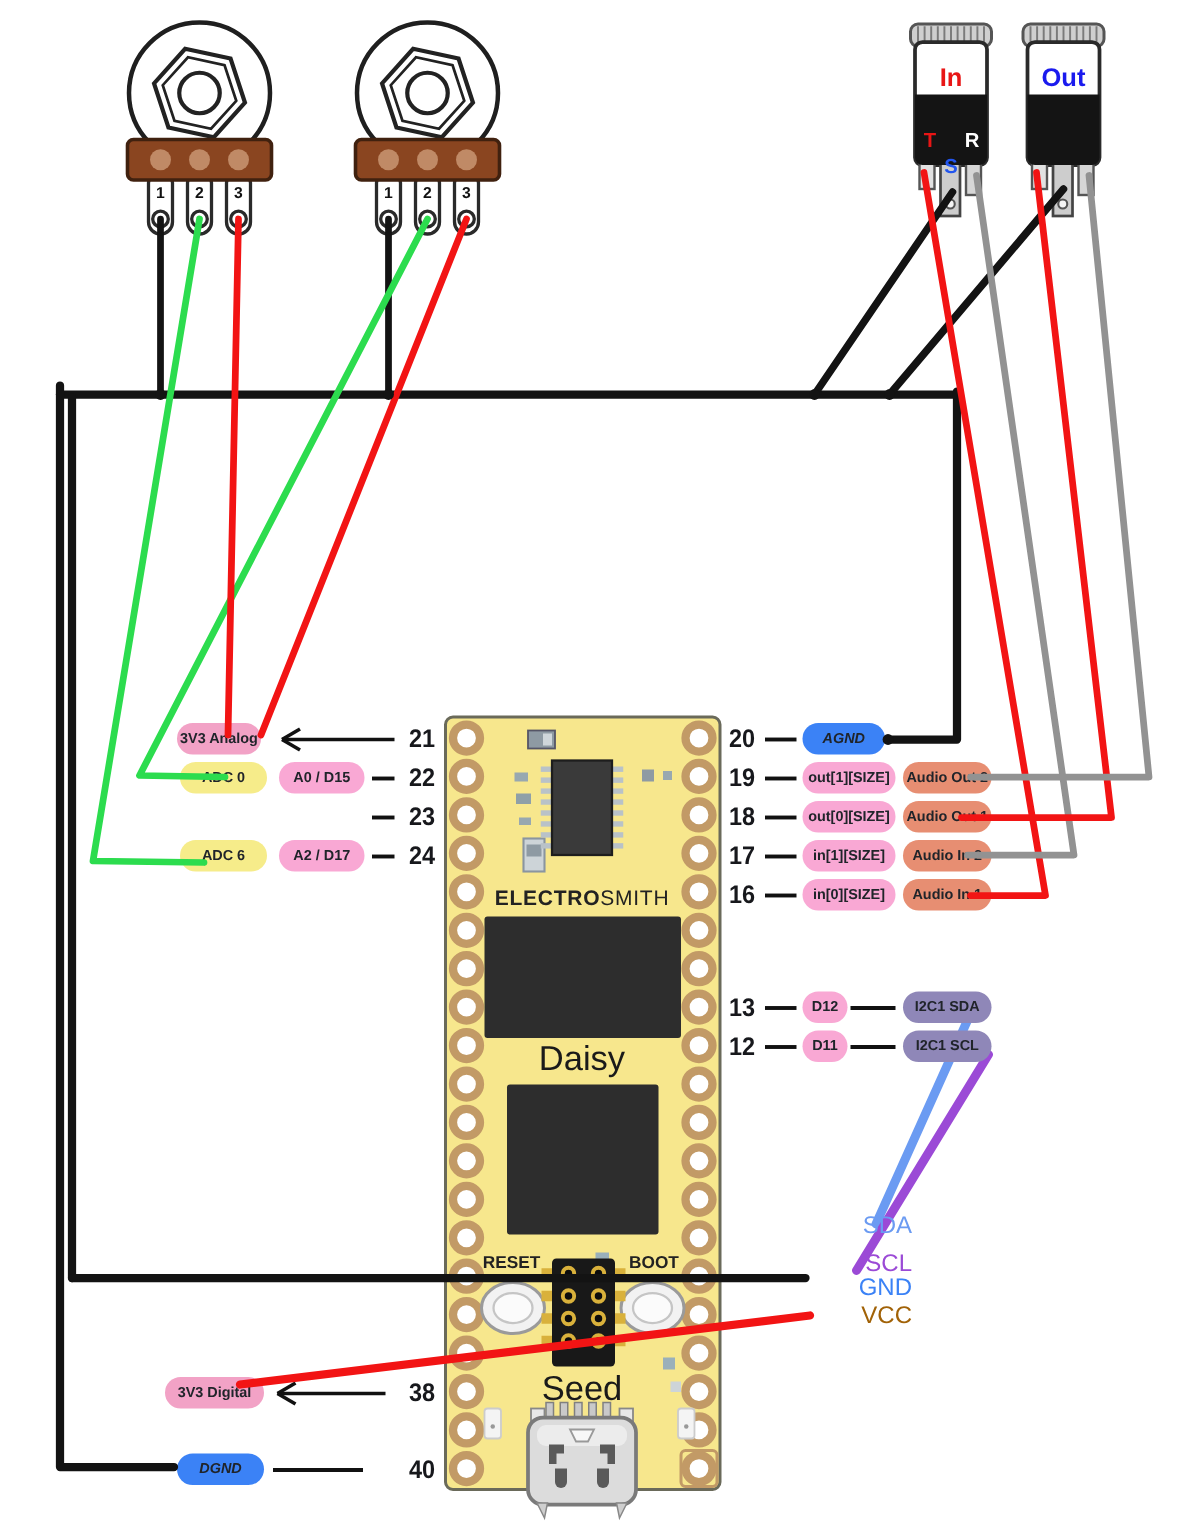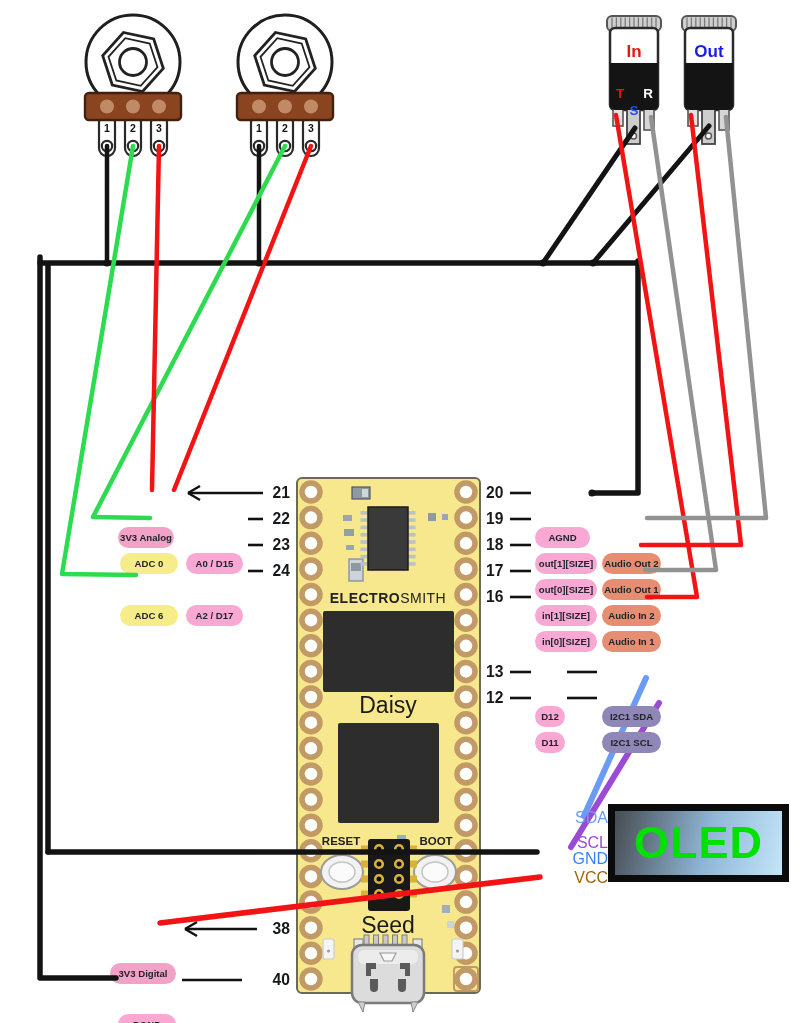--- a/index.html
+++ b/index.html
@@ -1,25 +1,25 @@
 <!DOCTYPE html>
 <html><head>
 <meta charset="utf-8">
 <style>
   html,body{margin:0;padding:0;background:#fff;}
   #stage{position:relative;width:791px;height:1023px;background:#ffffff;overflow:hidden;
          font-family:"Liberation Sans","DejaVu Sans",sans-serif;}
   svg.layer{position:absolute;left:0;top:0;pointer-events:none;}
   .badge{position:absolute;height:21px;border-radius:10.5px;display:flex;align-items:center;justify-content:center;
-         font-size:9.6px;font-weight:bold;color:#20242a;white-space:nowrap;letter-spacing:0;z-index:4;margin-top:45px;}
+         font-size:9.6px;font-weight:bold;color:#20242a;white-space:nowrap;letter-spacing:0;z-index:4;}
   .pink{background:#f2a2c6;}
   .yellow{background:#f6ec8a;}
   .blue{background:#f9a8d4;}
   .salmon{background:#e78e72;}
-  .grayb{background:#f9a8d4;}
+  .grayb{background:#3b82f6;font-style:italic;}
   .slate{background:#8f87b8;}
   .pinnum{position:absolute;width:30px;font-size:17px;font-weight:bold;color:#17181c;line-height:20px;z-index:4;
           transform:scaleX(.92);}
   .pl{text-align:right;transform-origin:right center;}
   .pr{text-align:left;transform-origin:left center;}
   .oledpin{position:absolute;left:538px;width:70px;text-align:right;font-size:16px;font-weight:normal;line-height:17px;z-index:4;}
   #oled{position:absolute;left:608px;top:804px;width:181px;height:78px;box-sizing:border-box;border:7px solid #0b0b0b;
         background:linear-gradient(103deg,#474c52 0%,#8fb6d6 55%,#c3e5f8 100%);
         display:flex;align-items:center;justify-content:center;z-index:3;}
   #oled .lbl{font-size:45px;font-weight:bold;color:#00e100;letter-spacing:1px;}
@@ -285,23 +285,20 @@
       <path d="M30 20 h16 l-4 8 h-8 z" fill="#f7f7f7" stroke="#999" stroke-width="1.2"></path>
       <path d="M16 30 h10 v6 h-5 v7 h-5 z" fill="#5a5a5a"></path>
       <path d="M60 30 h-10 v6 h5 v7 h5 z" fill="#5a5a5a"></path>
       <path d="M20 46 h8 v9 a4 4 0 0 1 -8 0 z" fill="#5a5a5a"></path>
       <path d="M48 46 h8 v9 a4 4 0 0 1 -8 0 z" fill="#5a5a5a"></path>
       <path d="M8 69 l5 10 2 -10 z" fill="#cfcfcf" stroke="#888" stroke-width="1"></path>
       <path d="M68 69 l-5 10 -2 -10 z" fill="#cfcfcf" stroke="#888" stroke-width="1"></path>
     </g>
   </svg>
 
-  <div id="oled">
-    <span class="lbl">OLED</span>
-  </div>
   <div class="oledpin" style="top:809px;color:#6b9bf2">SDA</div>
   <div class="oledpin" style="top:834px;color:#9b4ad6">SCL</div>
   <div class="oledpin" style="top:850px;color:#3b82f6">GND</div>
   <div class="oledpin" style="top:869px;color:#a16207">VCC</div>
 
   <div class="badge pink" style="left:118px;top:482px;width:56px">3V3 Analog</div>
   <div class="badge yellow" style="left:120px;top:508px;width:58px">ADC 0</div>
   <div class="badge blue" style="left:186px;top:508px;width:57px">A0 / D15</div>
   <div class="badge yellow" style="left:120px;top:560px;width:58px">ADC 6</div>
   <div class="badge blue" style="left:186px;top:560px;width:57px">A2 / D17</div>

